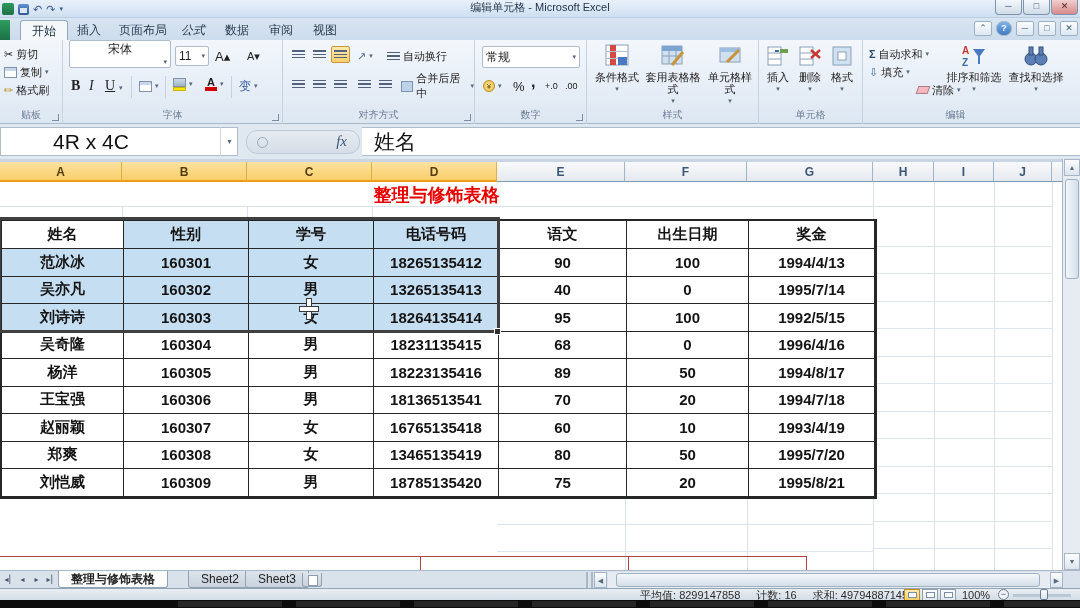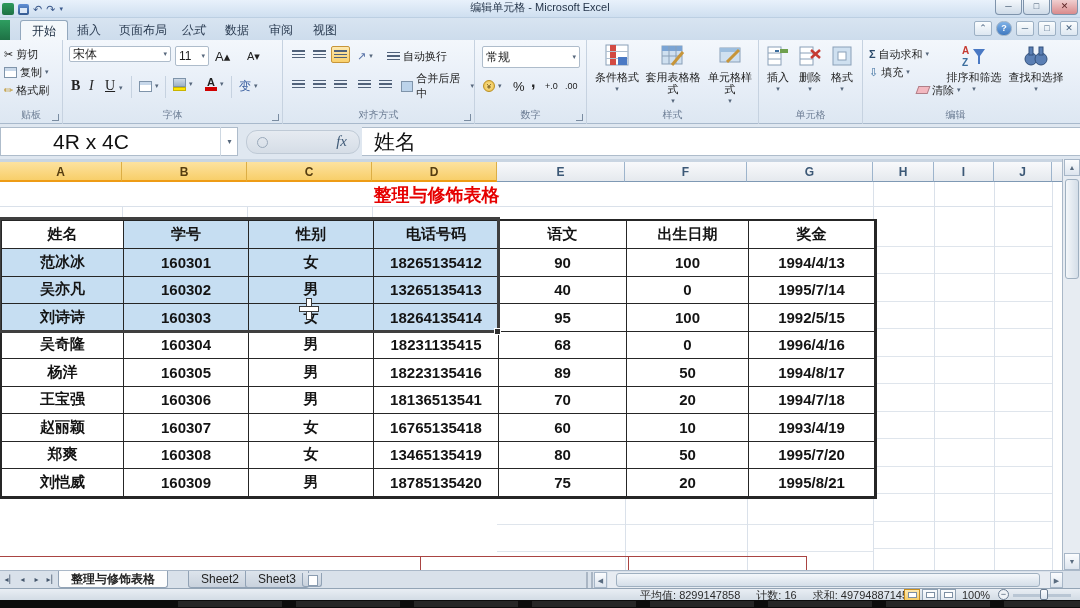--- a/index.html
+++ b/index.html
@@ -189,21 +189,21 @@
         </div>
       <div class="sbtn" style="left:4px;top:42px;">
           <span style="color:#b8860b;">✏</span>
           <span>格式刷</span>
         </div>
       <div class="grplabel">贴板</div>
       <div class="launch"></div>
     </div>
 
     <div class="grp" style="left:63px;width:220px;">
-      <div class="combo" style="left:6px;top:6px;width:102px;height:16px;">
+      <div class="combo" style="left:6px;top:0;width:102px;height:28px;flex-direction:column;">
           <span>宋体</span>
           <span class="dd">▾</span>
         </div>
       <div class="combo" style="left:112px;top:6px;width:34px;height:20px;">
           <span>11</span>
           <span class="dd">▾</span>
         </div>
       <div class="sbtn" style="left:152px;top:8px;font-size:13px;">A▴</div>
       <div class="sbtn" style="left:184px;top:8px;font-size:11px;">A▾</div>
       <div class="sbtn fmt-b" style="left:8px;top:38px;font-size:14px;">B</div>
@@ -445,22 +445,22 @@
     <div class="gl" style="left:747px;top:315px;width:1px;height:73px;"></div>
     <div class="gl" style="left:0;top:24px;width:1052px;height:1px;"></div>
     <div class="gl" style="left:122px;top:24px;width:1px;height:13px;"></div>
     <div class="gl" style="left:247px;top:24px;width:1px;height:13px;"></div>
     <div class="gl" style="left:372px;top:24px;width:1px;height:13px;"></div>
 
     <div id="sheet-title">整理与修饰表格</div>
 
     <div id="grid-table">
         <div class="tc active">姓名</div>
+        <div class="tc sel">性别</div>
         <div class="tc sel">学号</div>
-        <div class="tc sel">性别</div>
         <div class="tc sel">电话号码</div>
         <div class="tc">语文</div>
         <div class="tc">出生日期</div>
         <div class="tc">奖金</div>
         <div class="tc sel">范冰冰</div>
         <div class="tc sel">160301</div>
         <div class="tc sel">女</div>
         <div class="tc sel">18265135412</div>
         <div class="tc">90</div>
         <div class="tc">100</div>

